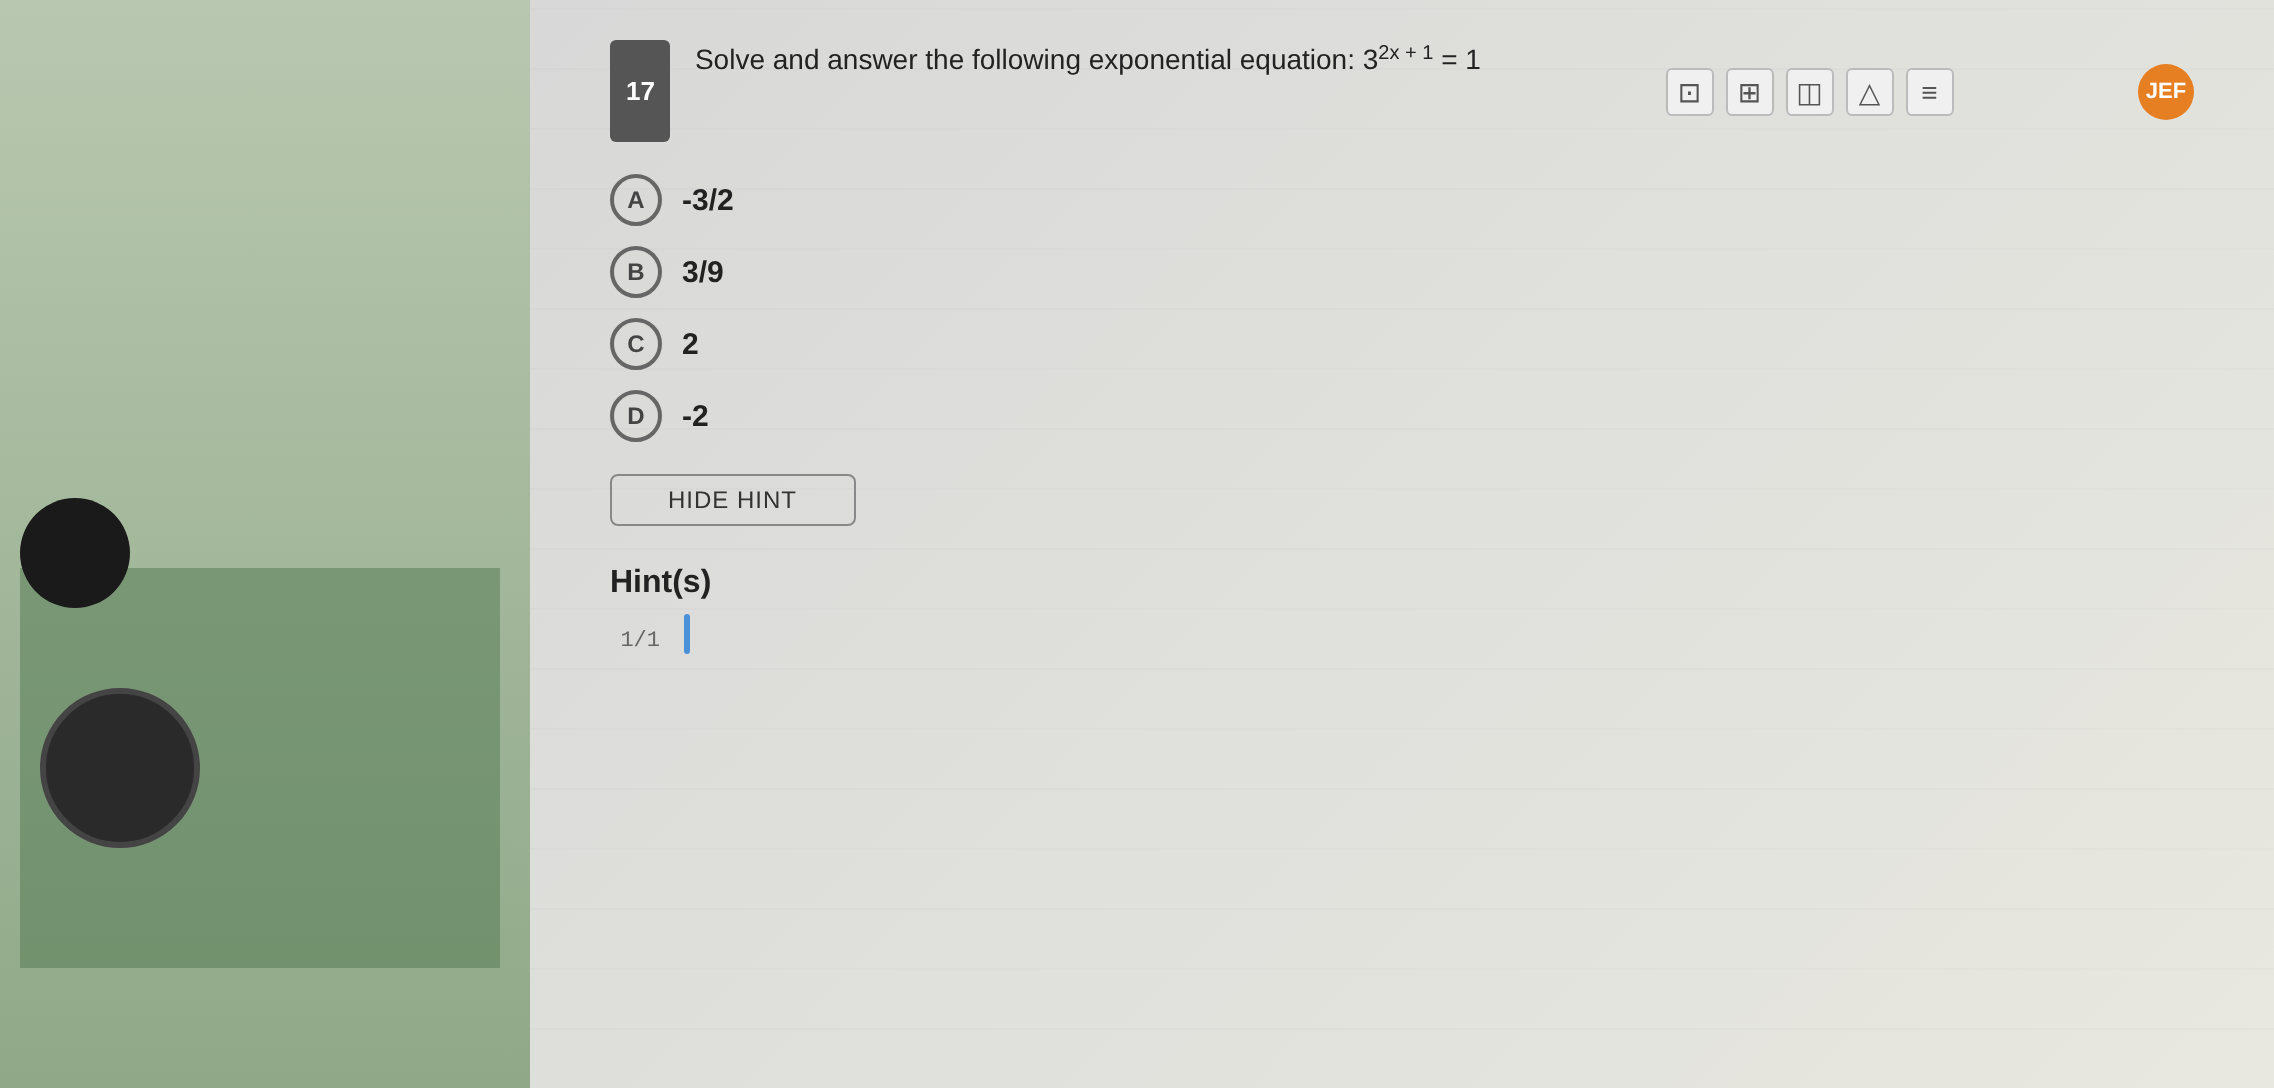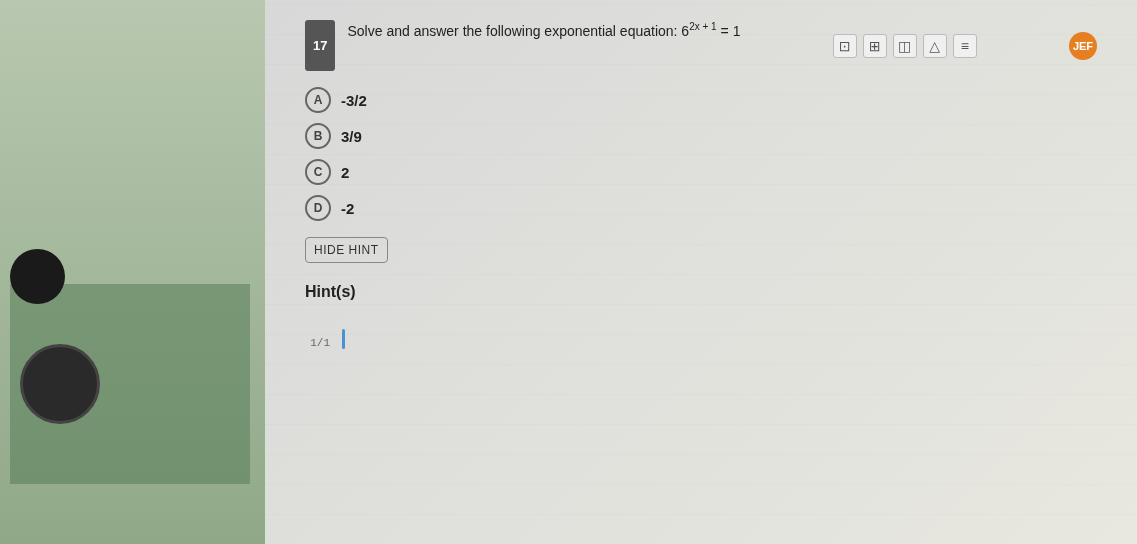--- a/index.html
+++ b/index.html
@@ -168,41 +168,41 @@
     .choice-label {
       font-size: 15px;
       color: #222;
       font-weight: bold;
     }
 
     .hide-hint-btn {
       margin-top: 16px;
       border: 1.5px solid #888;
       background: transparent;
-      padding: 5px 8px;
+      padding: 5px 28px;
       font-size: 12px;
       color: #333;
       border-radius: 4px;
       cursor: pointer;
       letter-spacing: 0.5px;
       position: relative;
       z-index: 1;
     }
 
     .hints-section {
       margin-top: 20px;
       position: relative;
       z-index: 1;
     }
 
     .hints-title {
       font-size: 16px;
       font-weight: bold;
       color: #222;
-      margin-bottom: 28px;
+      margin-bottom: 6px;
     }
 
     .hint-item {
       display: flex;
       gap: 12px;
       align-items: flex-start;
     }
 
     .hint-counter {
       font-size: 11px;
@@ -256,21 +256,21 @@
   <div class="circle-obj2"></div>
 </div>
 
 <div class="main-content">
 
   
   <div class="top-bar">
     <div class="question-header">
       <span class="question-number">17</span>
       <span class="question-text">
-        <span>Solve and answer the following exponential equation: 6</span><span><sup>2x + 1</sup></span><span> = 1</span>
+        <span>Solve and answer the following exponential equation: 3</span><span><sup>2x + 1</sup></span><span> = 1</span>
       </span>
     </div>
     <div class="toolbar-icons">
       <div class="toolbar-icon">⊡</div>
       <div class="toolbar-icon">⊞</div>
       <div class="toolbar-icon">◫</div>
       <div class="toolbar-icon">△</div>
       <div class="toolbar-icon">≡</div>
     </div>
     <div class="user-badge">

